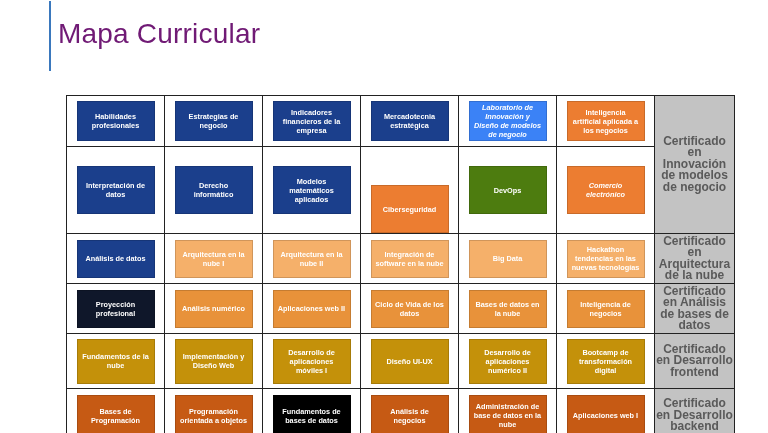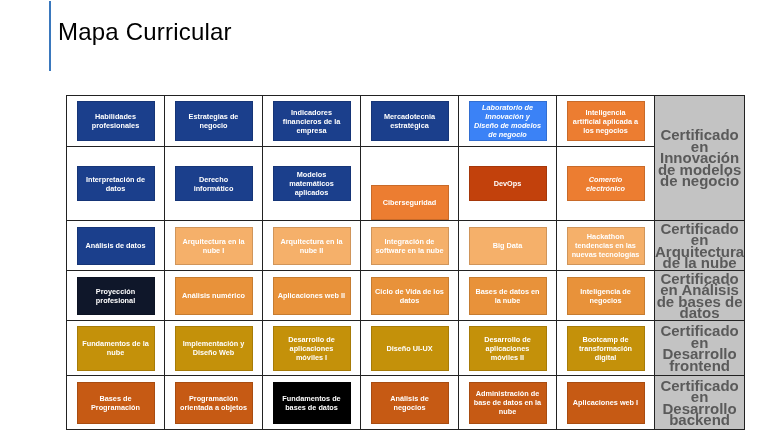--- a/index.html
+++ b/index.html
@@ -1,26 +1,26 @@
 <!DOCTYPE html>
 <html><head>
 <meta charset="utf-8">
 <style>
   html, body { margin:0; padding:0; background:#ffffff; }
   body { width:768px; height:433px; position:relative; overflow:hidden; font-family:"Liberation Sans", sans-serif; }
   .title-bar { position:absolute; left:49px; top:1px; width:2px; height:70px; background:#3a78bd; }
-  .title { position:absolute; left:58px; top:18px; font-size:24px; color:#000000; font-family:"Liberation Sans", sans-serif; letter-spacing:0.2px; }
+  .title { position:absolute; left:58px; top:18px; font-size:28px; color:#701a75; font-family:"Liberation Sans", sans-serif; letter-spacing:0.2px; }
   table.grid { position:absolute; left:66px; top:95px; border-collapse:collapse; table-layout:fixed; }
   table.grid td { border:1.5px solid #222; padding:0; vertical-align:middle; }
   td.cell { width:97px; }
-  td.cert { width:79px; background:#c3c3c3; text-align:center; color:#5a5a5a; font-weight:bold; font-size:15px; line-height:11.5px; }
+  td.cert { width:79px; background:#c3c3c3; text-align:center; color:#5a5a5a; font-weight:bold; font-size:12px; line-height:11.5px; }
   .box { margin:0 auto; width:78px; display:flex; align-items:center; justify-content:center; text-align:center; font-weight:bold; font-size:7.3px; line-height:9px; color:#fff; box-sizing:border-box; padding:2px 3px; border:1px solid rgba(0,0,0,0.15); }
   .r1 td.cell, .r2 td.cell, .r3 td.cell, .r4 td.cell { }
   .r1 { height:51px; } .r2 { height:49px; } .r3 { height:50px; } .r4 { height:50px; } .r5 { height:55px; } .r6 { height:54px; }
-  .r1 .box { height:40px; } .r2 .box { height:35px; } .r3 .box { height:38px; } .r4 .box { height:38px; } .r5 .box { height:45px; } .r6 .box { height:42px; }
+  .r1 .box { height:40px; } .r2 .box { height:48px; } .r3 .box { height:38px; } .r4 .box { height:38px; } .r5 .box { height:45px; } .r6 .box { height:42px; }
 </style>
 </head>
 <body>
 
 <div class="title-bar"></div>
 <div class="title">Mapa Curricular</div>
 
 <table class="grid">
   <tbody>
       <tr class="r1">
@@ -51,21 +51,21 @@
     <td class="cell">
           <div class="box" style="background: rgb(27, 63, 140);">Derecho informático</div>
         </td>
     <td class="cell">
           <div class="box" style="background: rgb(27, 63, 140);">Modelos matemáticos aplicados</div>
         </td>
     <td class="cell">
           <div class="box" style="background: rgb(236, 125, 49); margin-top: 38px;">Ciberseguridad</div>
         </td>
     <td class="cell">
-          <div class="box" style="background: #c2410c;">DevOps</div>
+          <div class="box" style="background: #4d7c0f;">DevOps</div>
         </td>
     <td class="cell">
           <div class="box" style="background: rgb(236, 125, 49); font-style: italic;">Comercio electrónico</div>
         </td>
   </tr>
   <tr class="r3">
     <td class="cell">
           <div class="box" style="background: rgb(27, 63, 140);">Análisis de datos</div>
         </td>
     <td class="cell">
@@ -113,21 +113,21 @@
     <td class="cell">
           <div class="box" style="background: rgb(196, 145, 10);">Implementación y Diseño Web</div>
         </td>
     <td class="cell">
           <div class="box" style="background: rgb(196, 145, 10);">Desarrollo de aplicaciones móviles I</div>
         </td>
     <td class="cell">
           <div class="box" style="background: rgb(196, 145, 10);">Diseño UI-UX</div>
         </td>
     <td class="cell">
-          <div class="box" style="background: rgb(196, 145, 10);">Desarrollo de aplicaciones móviles II</div>
+          <div class="box" style="background: rgb(196, 145, 10);">Desarrollo de aplicaciones numérico II</div>
         </td>
     <td class="cell">
           <div class="box" style="background: rgb(196, 145, 10);">Bootcamp de transformación digital</div>
         </td>
     <td class="cert">Certificado en Desarrollo frontend</td>
   </tr>
   <tr class="r6">
     <td class="cell">
           <div class="box" style="background: rgb(198, 90, 20);">Bases de Programación</div>
         </td>

